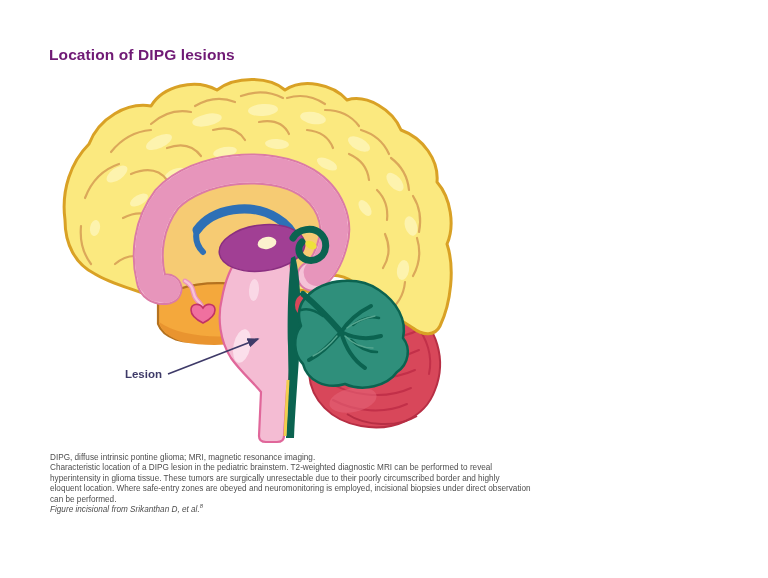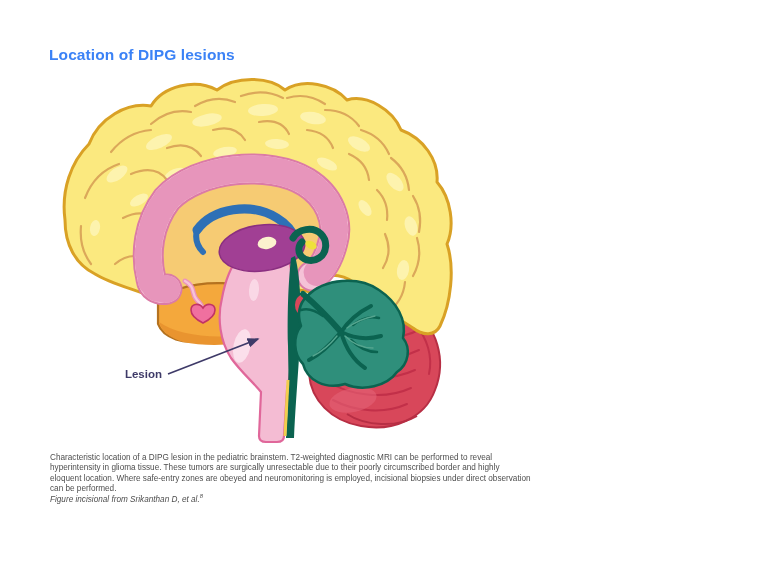--- a/index.html
+++ b/index.html
@@ -9,21 +9,21 @@
   .brain-svg{position:absolute;left:55px;top:78px;}
   .footnotes{position:absolute;left:50px;top:453px;width:482px;font-size:8.2px;line-height:10.4px;color:#4e4e4e;}
   .footnotes .src{font-style:italic;}
   .footnotes sup{font-size:6px;line-height:0;}
 </style>
 </head>
 <body>
 
 <div class="canvas">
 
-  <div class="title" style="color:#3b82f6">Location of DIPG lesions</div>
+  <div class="title" style="color:#701a75">Location of DIPG lesions</div>
 
   <svg class="brain-svg" width="400" height="370" viewBox="0 0 400 370">
     <defs>
       <marker id="ah" markerWidth="9" markerHeight="8" refX="6.5" refY="3" orient="auto">
         <path d="M0,0 L7.5,3 L0,6 Z" fill="#3E3A68"></path>
       </marker>
     </defs>
 
     <path d="M 266,226 C 288,208 330,210 356,230 C 382,248 392,282 380,312 C 370,340 338,354 306,348 C 276,343 256,322 254,296 C 252,270 250,240 266,226 Z" stroke="#B72E44" stroke-width="2" fill="#D8475A"></path>
     <g fill="none" stroke="#C23049" stroke-width="2" stroke-linecap="round">
@@ -133,17 +133,18 @@
       <path d="M 282,258 C 274,268 266,274 258,278"></path>
     </g>
 
     <path d="M 233,302 L 230,358" fill="none" stroke-width="3" stroke="#F2CE4D"></path>
 
     <line x1="113" y1="296" x2="203" y2="261" stroke="#3E3A68" stroke-width="1.6" marker-end="url(#ah)"></line>
     <text x="107" y="300" text-anchor="end" font-size="11.5" font-weight="bold" fill="#3E3A68">Lesion</text>
   </svg>
 
   <div class="footnotes">
+    <div>DIPG, diffuse intrinsic pontine glioma; MRI, magnetic resonance imaging.</div>
     <div>Characteristic location of a DIPG lesion in the pediatric brainstem. T2-weighted diagnostic MRI can be performed to reveal hyperintensity in glioma tissue. These tumors are surgically unresectable due to their poorly circumscribed border and highly eloquent location. Where safe-entry zones are obeyed and neuromonitoring is employed, incisional biopsies under direct observation can be performed.</div>
     <div class="src"><span>Figure incisional from Srikanthan D, et al.</span><sup>8</sup></div>
   </div>
 
 </div>
 
 </body></html>

